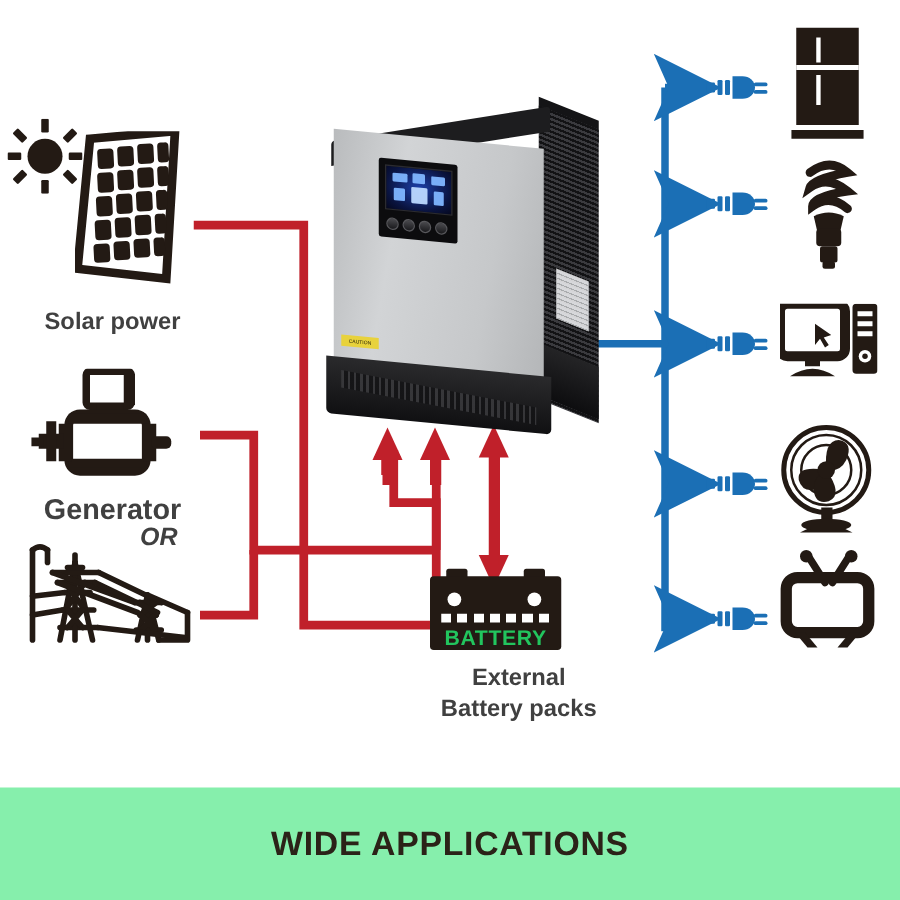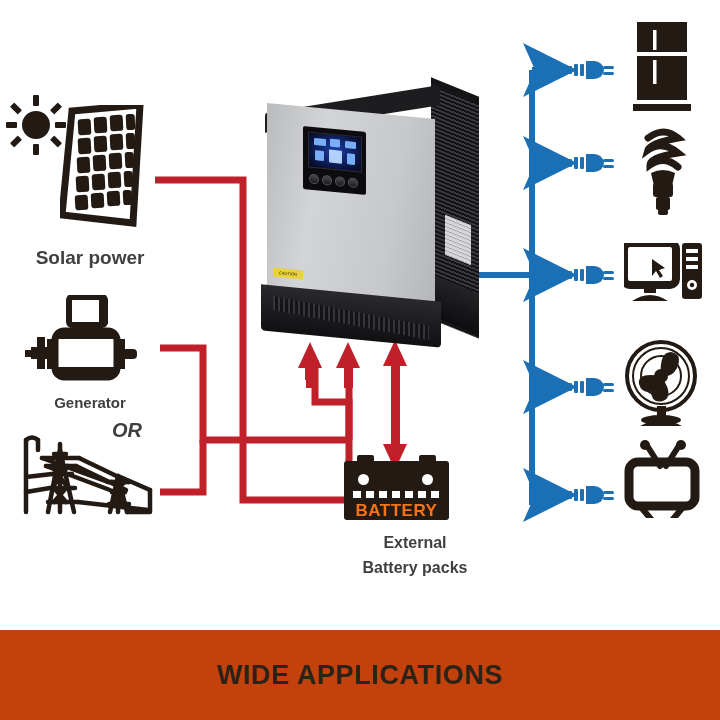--- a/index.html
+++ b/index.html
@@ -8,42 +8,42 @@
     background:#ffffff;
     font-family:"Liberation Sans", sans-serif;
     overflow:hidden;
     position:relative;
   }
   #stage{position:relative;width:720px;height:720px;}
 
   
   .banner{
     position:absolute;left:0;bottom:0;width:720px;height:90px;
-    background:#c2410c;
+    background:#86efac;
     display:flex;align-items:center;justify-content:center;
   }
   .banner-text{
     font-size:27px;font-weight:bold;letter-spacing:.6px;
     color:#2B2218;font-family:"Liberation Sans",sans-serif;
   }
 
   
   .lbl{
     position:absolute;
     font-weight:bold;
     color:#404040;
     text-align:center;
     white-space:nowrap;
     font-family:"Liberation Sans",sans-serif;
   }
   .lbl-solar{left:0;width:180px;top:247px;font-size:19px;}
-  .lbl-gen{left:0;width:180px;top:394px;font-size:15px;}
+  .lbl-gen{left:0;width:180px;top:394px;font-size:23px;}
   .lbl-util{left:0;width:180px;top:521px;font-size:19px;}
   .lbl-or{left:112px;top:419px;font-size:20px;font-style:italic;font-weight:bold;}
-  .lbl-batt{left:305px;width:220px;top:530px;font-size:16px;line-height:25px;}
+  .lbl-batt{left:305px;width:220px;top:530px;font-size:19px;line-height:25px;}
   .lbl-home{left:520px;width:200px;top:530px;font-size:19px;}
 
   
   svg.wires{position:absolute;left:0;top:0;width:720px;height:720px;pointer-events:none;}
 
   
   .inverter{position:absolute;left:255px;top:85px;width:215px;height:260px;}
   .inv-topcap{
     position:absolute;left:10px;top:14px;width:175px;height:20px;
     background:#1d1d1f;
@@ -113,21 +113,21 @@
   .batt-body{
     position:absolute;left:0;top:6px;width:105px;height:59px;
     background:#231A14;border-radius:3px;
   }
   .batt-term{position:absolute;top:0;width:17px;height:13px;background:#231A14;border-radius:2px 2px 0 0;}
   .batt-cap{position:absolute;top:13px;width:11px;height:11px;background:#fff;border-radius:50%;}
   .batt-dashes{position:absolute;left:9px;top:30px;width:88px;height:7px;
     background:repeating-linear-gradient(to right,#fff 0 8px,transparent 8px 13px);}
   .batt-word{
     position:absolute;left:0;top:40px;width:105px;text-align:center;
-    color:#f97316;font-size:17px;font-weight:bold;letter-spacing:.5px;
+    color:#22c55e;font-size:17px;font-weight:bold;letter-spacing:.5px;
     font-family:"Liberation Sans",sans-serif;
   }
 </style>
 </head>
 <body>
 
 <div id="stage">
 
   <svg class="wires" viewBox="0 0 720 720">
     <defs>

